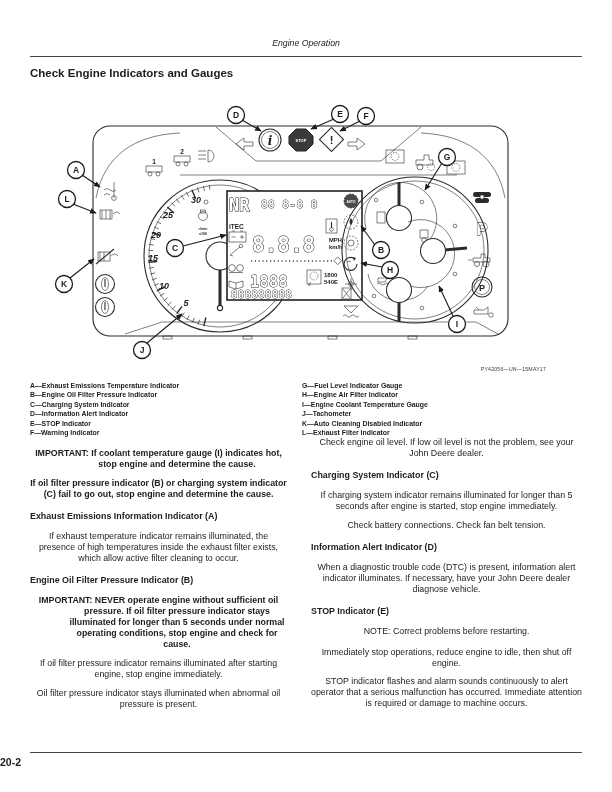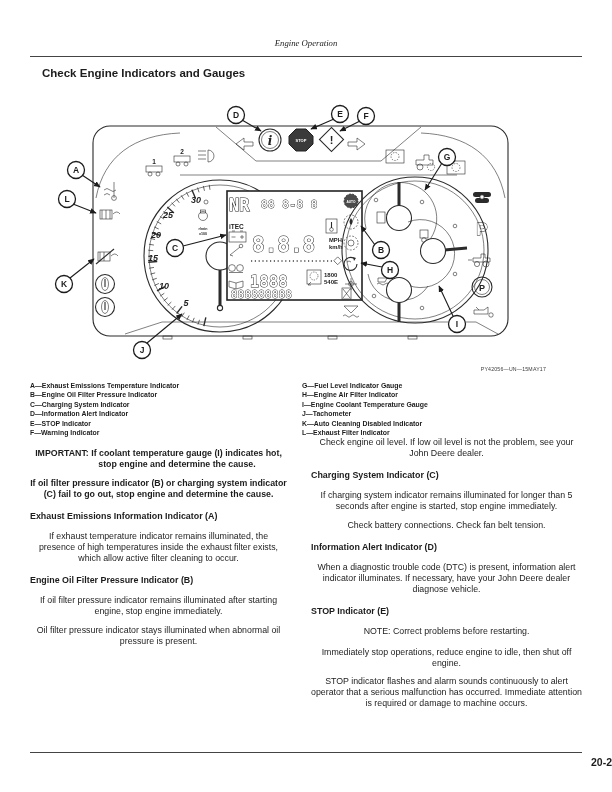--- a/index.html
+++ b/index.html
@@ -1,23 +1,23 @@
 <!DOCTYPE html>
 <html><head>
 <meta charset="utf-8">
 <style>
   * { margin:0; padding:0; box-sizing:border-box; }
   html,body { background:#e8e8e8; }
   body { font-family:"Liberation Sans", sans-serif; color:#1c1c1c; }
   .sheet { position:relative; width:612px; height:792px; background:#ffffff; margin:0 auto; overflow:hidden; }
 
   .running-head { position:absolute; top:38px; left:30px; right:30px; text-align:center;
-                  font-style:italic; font-size:8.7px; color:#222;font-family:Liberation Serif, serif; }
+                  font-style:italic; font-size:8.7px; color:#222; }
   .head-rule { position:absolute; top:56px; left:30px; right:30px; border-top:1.2px solid #444; }
-  .page-title { position:absolute; top:67px; left:30px; font-size:11.5px; font-weight:bold;margin-left:12px; }
+  .page-title { position:absolute; top:67px; left:30px; font-size:11.5px; font-weight:bold; }
 
   .figure-wrap { position:absolute; top:98px; left:30px; width:552px; height:282px; }
   .figure-credit { position:absolute; top:268px; right:36px; font-size:5.2px; color:#3a3a3a; letter-spacing:0.2px; }
 
   svg text { user-select:none; }
   .ln  { fill:none; stroke:#2b2b2b; stroke-width:1.1; }
   .lnt { fill:none; stroke:#2b2b2b; stroke-width:0.6; }
   .blk { fill:#2b2b2b; stroke:none; }
   .wht { fill:#ffffff; stroke:#2b2b2b; stroke-width:1.1; }
   .seg { font-family:"DejaVu Sans Mono", monospace; font-weight:bold; fill:#ffffff;
@@ -35,21 +35,21 @@
   .body-col { position:absolute; font-size:8.8px; line-height:11px; }
   .body-col p { margin:0 0 7.5px 0;text-align:center; }
   .col-left  { top:437px; left:30px;  width:257px; padding-top:11px; }
   .col-right { top:437px; left:311px; width:271px; }
   .important { font-weight:bold; padding-left:37px; text-indent:-37px; margin-bottom:8px !important; }
   .important-cont { font-weight:bold; margin-left:37px; margin-bottom:10px !important; }
   .sec-head { font-size:8.9px; font-weight:bold; margin:11px 0 9px 0; }
   .note { margin:3px 0 10px 0 !important; }
 
   .foot-rule { position:absolute; top:752px; left:30px; right:30px; border-top:1.2px solid #444; }
-  .page-number { position:absolute; top:756px; left:0; right:0; text-align:right;
+  .page-number { position:absolute; top:756px; left:0; right:0; text-align:left;
                  font-size:10.5px; font-weight:bold; }
 </style>
 </head>
 <body>
 
 <div class="sheet">
 
   <div class="running-head">Engine Operation</div>
   <div class="head-rule"></div>
   <div class="page-title">Check Engine Indicators and Gauges</div>
@@ -450,20 +450,21 @@
       <div>L—Exhaust Filter Indicator</div>
     </div>
   </div>
 
   <div class="body-col col-left">
     <p class="important">IMPORTANT: If coolant temperature gauge (I) indicates hot, stop engine and determine the cause.</p>
     <p class="important-cont">If oil filter pressure indicator (B) or charging system indicator (C) fail to go out, stop engine and determine the cause.</p>
     <div class="sec-head">Exhaust Emissions Information Indicator (A)</div>
     <p>If exhaust temperature indicator remains illuminated, the presence of high temperatures inside the exhaust filter exists, which allow active filter cleaning to occur.</p>
     <div class="sec-head">Engine Oil Filter Pressure Indicator (B)</div>
+    <p class="important">IMPORTANT: NEVER operate engine without sufficient oil pressure. If oil filter pressure indicator stays illuminated for longer than 5 seconds under normal operating conditions, stop engine and check for cause.</p>
     <p>If oil filter pressure indicator remains illuminated after starting engine, stop engine immediately.</p>
     <p>Oil filter pressure indicator stays illuminated when abnormal oil pressure is present.</p>
   </div>
 
   <div class="body-col col-right">
     <p>Check engine oil level. If low oil level is not the problem, see your John Deere dealer.</p>
     <div class="sec-head">Charging System Indicator (C)</div>
     <p>If charging system indicator remains illuminated for longer than 5 seconds after engine is started, stop engine immediately.</p>
     <p>Check battery connections. Check fan belt tension.</p>
     <div class="sec-head">Information Alert Indicator (D)</div>

